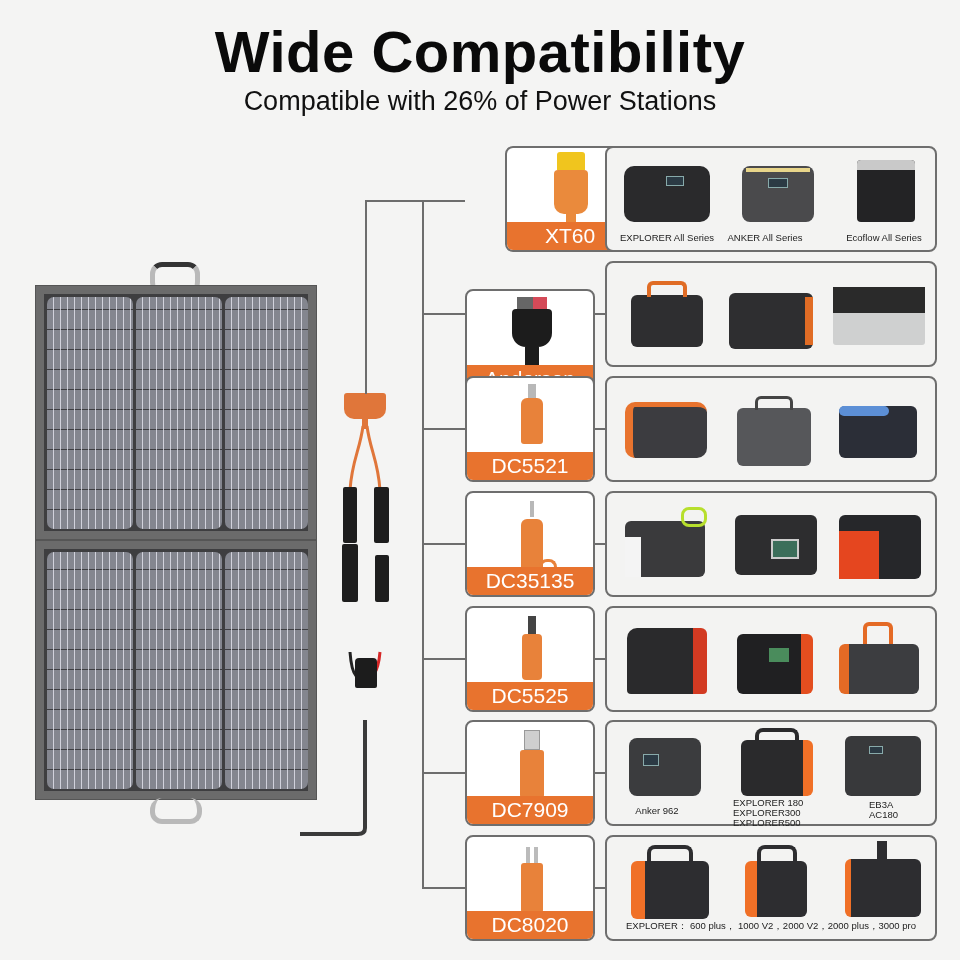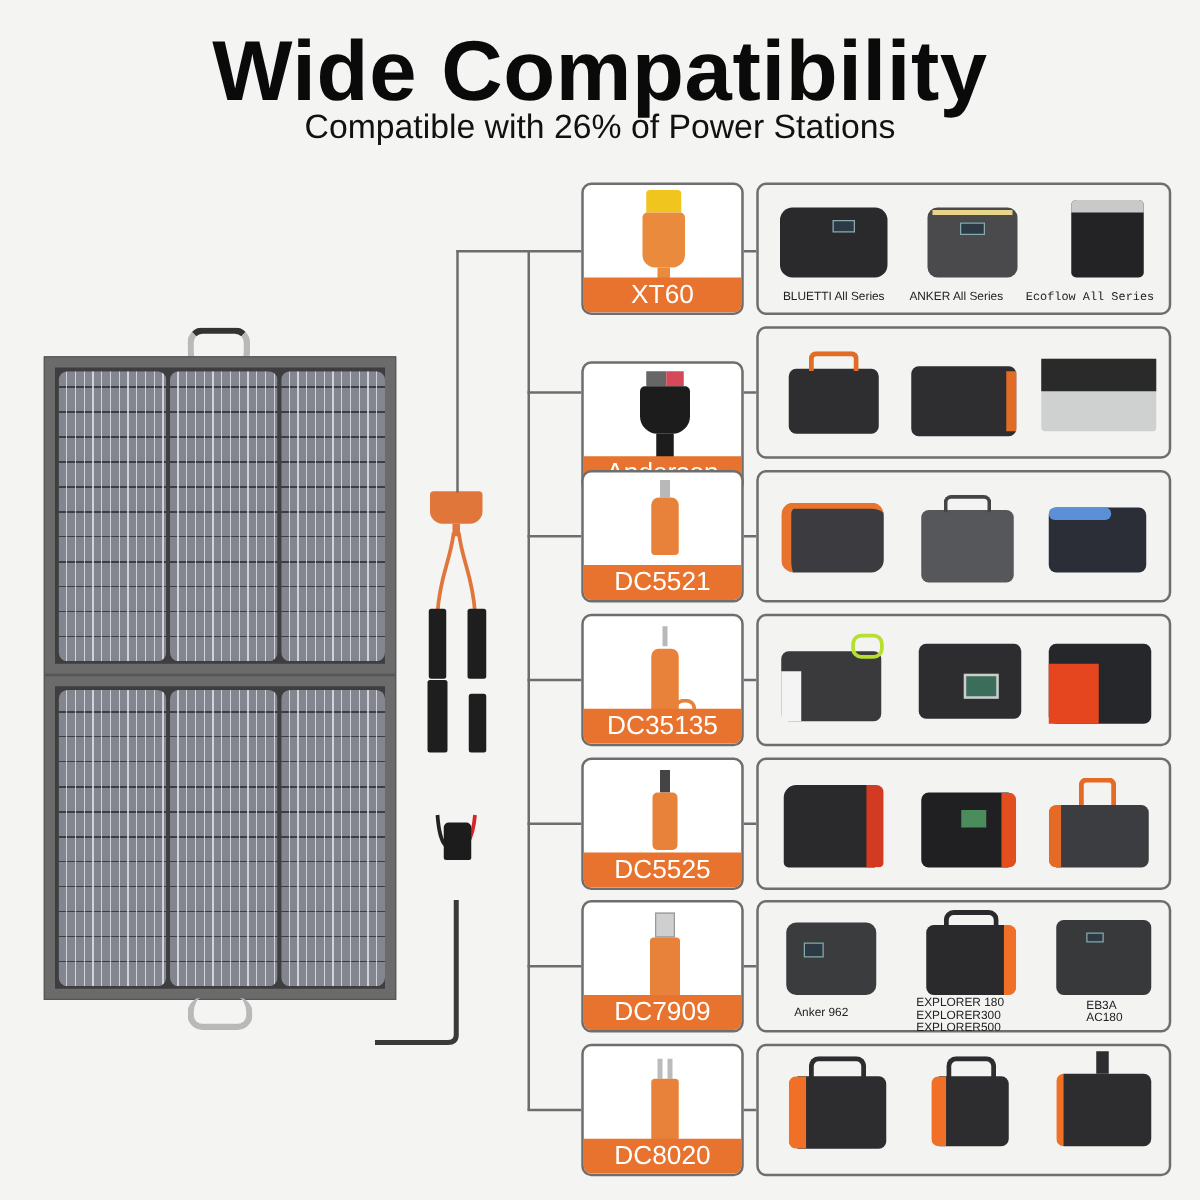--- a/index.html
+++ b/index.html
@@ -5,21 +5,21 @@
   * { box-sizing: border-box; margin: 0; padding: 0; }
   html, body { width: 960px; height: 960px; overflow: hidden; }
   body {
     background: #f4f4f3;
     font-family: "Liberation Sans", "DejaVu Sans", sans-serif;
     position: relative;
     color: #111;
   }
   .title {
     position: absolute; left: 0; top: 18px; width: 960px;
-    text-align: center; font-size: 68px; font-weight: 700; letter-spacing: 0.5px;
+    text-align: center; font-size: 58px; font-weight: 700; letter-spacing: 0.5px;
     color: #0a0a0a;
   }
   .subtitle {
     position: absolute; left: 0; top: 86px; width: 960px;
     text-align: center; font-size: 27px; font-weight: 400; color: #111;
   }
 
   
   .line { position: absolute; background: #6d6d6d; }
 
@@ -131,45 +131,45 @@
 
   <div class="line" style="left:595px;top:200px;width:10px;height:2px;"></div>
   <div class="line" style="left:595px;top:313px;width:10px;height:2px;"></div>
   <div class="line" style="left:595px;top:428px;width:10px;height:2px;"></div>
   <div class="line" style="left:595px;top:543px;width:10px;height:2px;"></div>
   <div class="line" style="left:595px;top:658px;width:10px;height:2px;"></div>
   <div class="line" style="left:595px;top:772px;width:10px;height:2px;"></div>
   <div class="line" style="left:595px;top:887px;width:10px;height:2px;"></div>
 </div>
 
-<div class="conn-card" style="top:146px;">
+<div class="conn-card" style="top:146px;margin-left:40px;">
   <div class="conn-img">
     <div style="position:absolute;left:50px;top:4px;width:28px;height:18px;background:#f0c51e;border-radius:3px 3px 0 0;"></div>
     <div style="position:absolute;left:47px;top:22px;width:34px;height:44px;background:#ea8a3c;border-radius:4px 4px 10px 10px;"></div>
     <div style="position:absolute;left:59px;top:66px;width:10px;height:10px;background:#ea8a3c;"></div>
   </div>
   <div class="conn-label">XT60</div>
 </div>
 <div class="prod-card" style="top:146px;">
   <div class="prod" style="left:15px;">
     <div class="ps-body" style="left:2px;top:12px;width:86px;height:56px;background:#2a2a2c;border-radius:10px;"></div>
     <div class="ps-screen" style="left:44px;top:22px;width:18px;height:10px;"></div>
   </div>
-  <div class="prod-caption" style="left:0px;width:120px;top:85px;">BLUETTI All Series</div>
+  <div class="prod-caption" style="left:0px;width:120px;top:85px;">EXPLORER All Series</div>
   <div class="prod" style="left:125px;">
     <div class="ps-body" style="left:10px;top:12px;width:72px;height:56px;background:#4a4a4c;border-radius:8px;"></div>
     <div style="position:absolute;left:14px;top:14px;width:64px;height:4px;background:#e8d58a;"></div>
     <div class="ps-screen" style="left:36px;top:24px;width:20px;height:10px;"></div>
   </div>
   <div class="prod-caption" style="left:98px;width:120px;top:85px;">ANKER All Series</div>
   <div class="prod" style="left:230px;">
     <div class="ps-body" style="left:20px;top:6px;width:58px;height:62px;background:#232325;border-radius:4px;"></div>
     <div style="position:absolute;left:20px;top:6px;width:58px;height:10px;background:#c9c9c9;border-radius:4px 4px 0 0;"></div>
   </div>
-  <div class="prod-caption" style="left:210px;width:110px;top:85px;font-family:Liberation Mono, monospace;">Ecoflow All Series</div>
+  <div class="prod-caption" style="left:222px;width:110px;top:85px;">Ecoflow All Series</div>
 </div>
 
 <div class="conn-card" style="top:261px;margin-top:28px;">
   <div class="conn-img">
     <div style="position:absolute;left:50px;top:6px;width:16px;height:12px;background:#666;"></div>
     <div style="position:absolute;left:66px;top:6px;width:14px;height:12px;background:#d44a58;"></div>
     <div style="position:absolute;left:45px;top:18px;width:40px;height:38px;background:#1c1c1c;border-radius:4px 4px 14px 14px;"></div>
     <div style="position:absolute;left:58px;top:56px;width:14px;height:20px;background:#1c1c1c;"></div>
   </div>
   <div class="conn-label">Anderson</div>
@@ -301,13 +301,14 @@
     <div style="position:absolute;left:22px;top:6px;width:46px;height:18px;border:4px solid #2d2d30;border-bottom:none;border-radius:8px 8px 0 0;"></div>
   </div>
   <div class="prod" style="left:132px;top:2px;">
     <div class="ps-body" style="left:6px;top:22px;width:62px;height:56px;background:#2d2d30;border-left:12px solid #f07027;"></div>
     <div style="position:absolute;left:18px;top:6px;width:40px;height:18px;border:4px solid #2d2d30;border-bottom:none;border-radius:8px 8px 0 0;"></div>
   </div>
   <div class="prod" style="left:234px;top:0px;">
     <div class="ps-body" style="left:4px;top:22px;width:76px;height:58px;background:#2d2d30;border-left:6px solid #f07027;"></div>
     <div style="position:absolute;left:36px;top:4px;width:10px;height:18px;background:#2d2d30;"></div>
   </div>
+  <div class="wide-caption">EXPLORER： 600 plus， 1000 V2，2000 V2，2000 plus，3000 pro</div>
 </div>
 
 </body></html>

